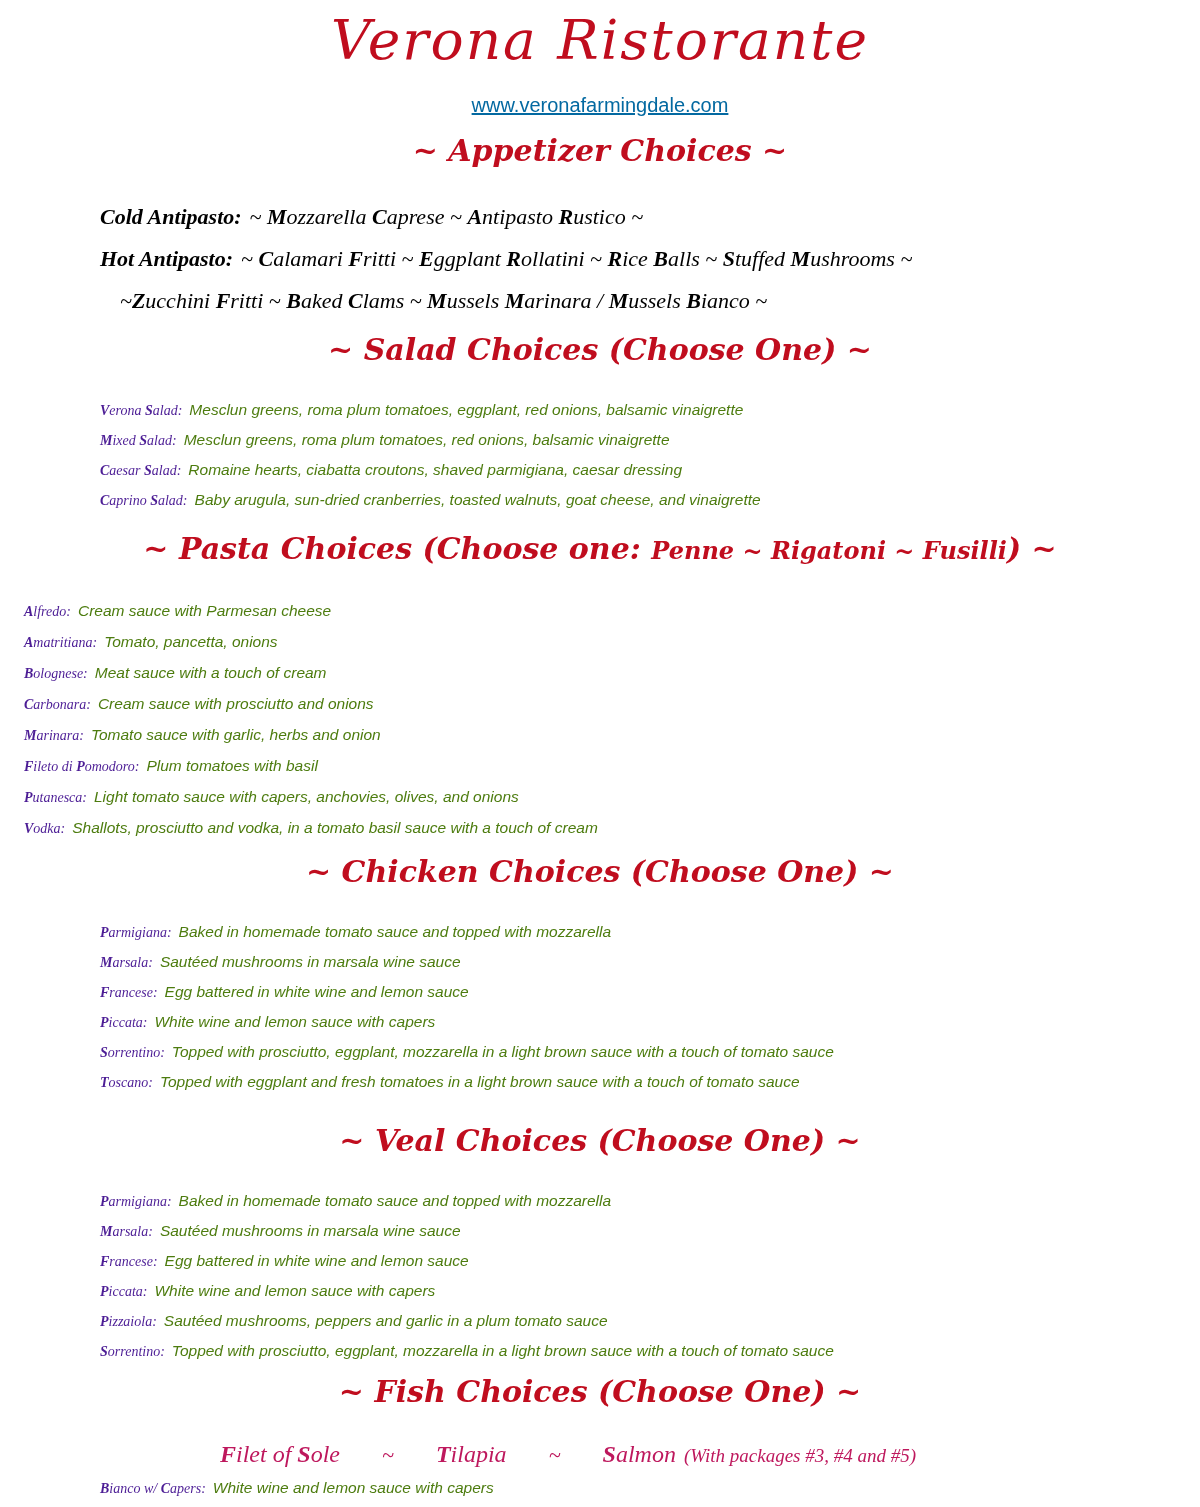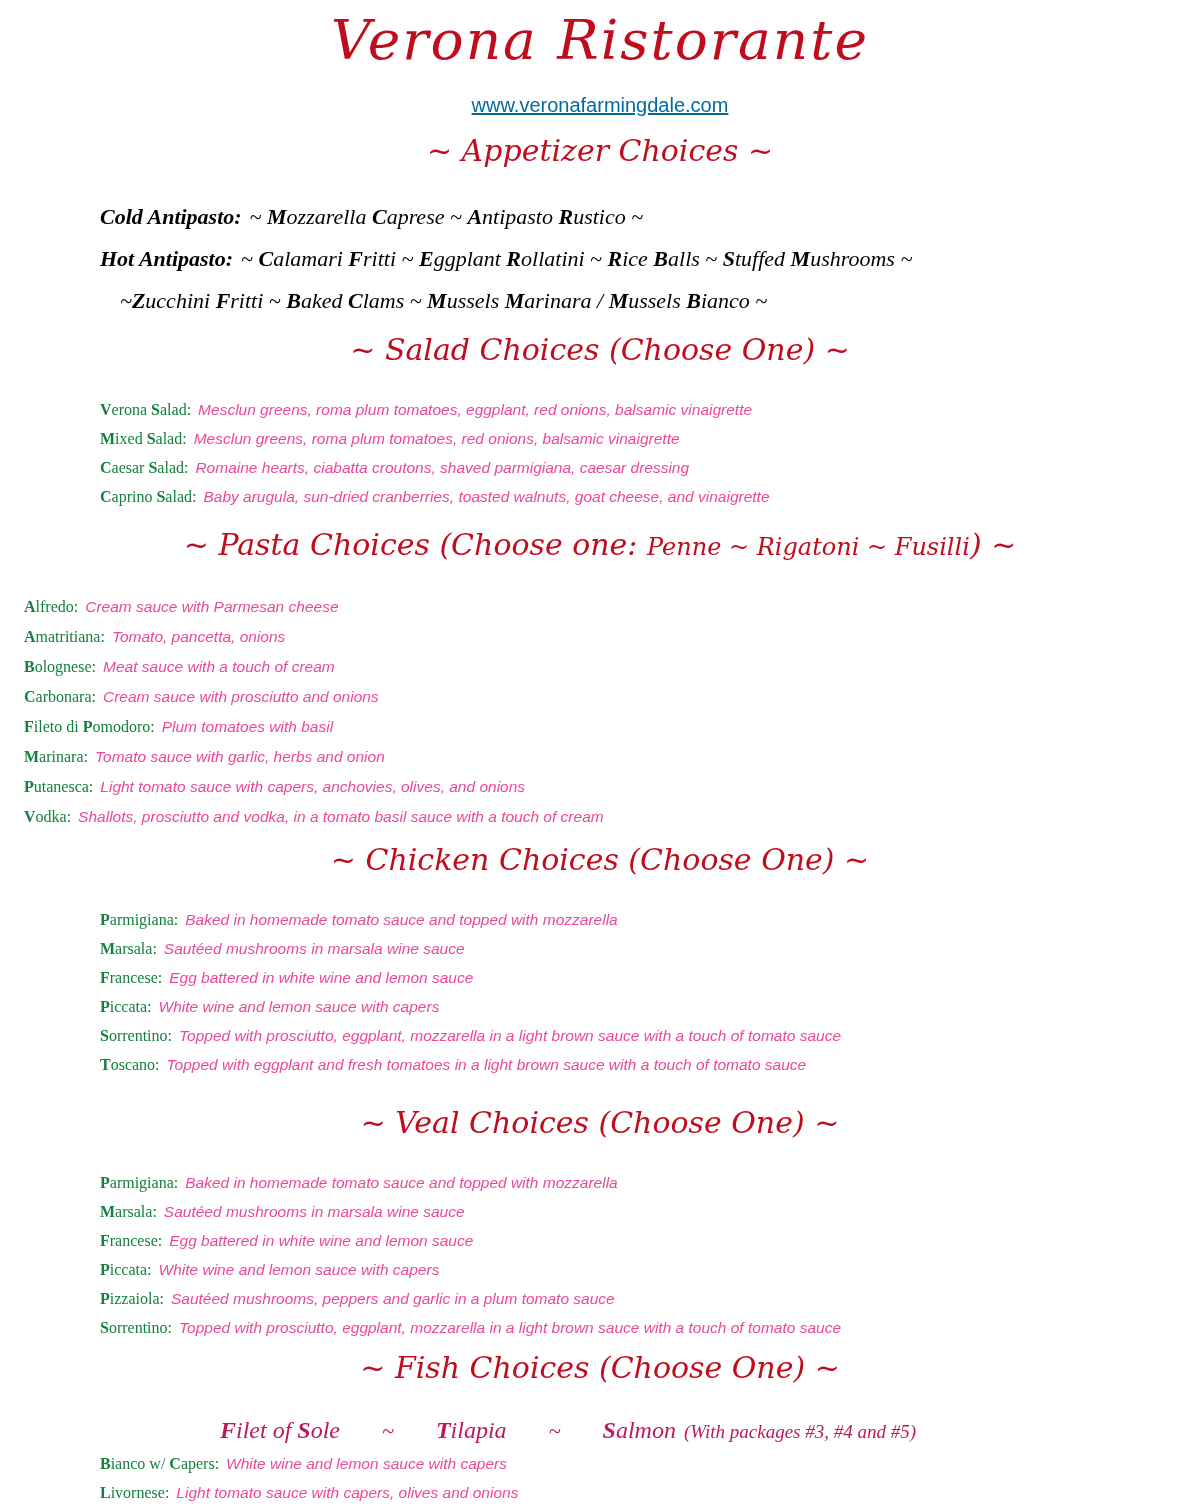--- a/index.html
+++ b/index.html
@@ -8,44 +8,44 @@
 
   
   .title{margin:6px 0 0;text-align:center;font-family:"DejaVu Serif",serif;font-style:italic;
          font-weight:400;font-size:55px;line-height:69px;color:#C00D1E;letter-spacing:2px;}
   .url-line{margin-top:16px;text-align:center;font-family:"Liberation Sans",sans-serif;
             font-size:20px;line-height:28px;}
   .url-line a{color:#0369a1;text-decoration:underline;cursor:pointer;}
 
   
   .sec-h{text-align:center;font-family:"DejaVu Serif",serif;font-style:italic;color:#C00D1E;
-         font-size:30px;line-height:40px;font-weight:400;}
+         font-size:30px;line-height:40px;font-weight:700;}
   .sec-h .sub{font-size:24px;}
   .h-app{margin-top:12px;}
   .h-salad{margin-top:8px;}
   .h-pasta{margin-top:14px;}
   .h-chicken{margin-top:8px;}
   .h-veal{}
   .h-fish{margin-top:6px;}
 
   
   .app-line{margin-left:100px;line-height:42px;font-style:italic;font-size:22px;}
   .app-line.indent{margin-left:120px;}
   .app-label{font-weight:700;margin-right:8px;}
 
   
   .group{margin-top:0;}
   .mi{margin-left:100px;line-height:29px;}
   .group-pasta .mi{line-height:30px;margin-left:24px;}
   .group-pasta{margin-top:8px;}
   .group-chicken{margin-top:6px;}
   .group-veal{margin-top:4px;}
-  .item-name{font-size:16px;color:#15803d;}
+  .item-name{font-style:italic;font-size:14px;color:#4c1d95;}
   .item-desc{font-family:"Liberation Sans",sans-serif;font-style:italic;font-size:15.5px;
-             color:#ec4899;margin-left:7px;}
+             color:#4d7c0f;margin-left:7px;}
 
   
   .capbold b{font-weight:700;}
 
   
   .fish-varieties{margin-left:220px;line-height:34px;font-style:italic;font-size:24px;color:#be185d;}
   .fish-sep{margin:0 42px;font-size:22px;}
   .fish-note{font-size:19px;margin-left:8px;}
 </style>
 </head>
@@ -82,22 +82,22 @@
     </div>
   </div>
 
   <div>
     <h2 class="sec-h h-pasta"><span>~ Pasta Choices (Choose one: </span><span class="sub">Penne ~ Rigatoni ~ Fusilli</span><span>) ~</span></h2>
     <div class="group group-pasta">
       <div class="mi"><span class="item-name capbold"><b>A</b>lfredo:</span><span class="item-desc">Cream sauce with Parmesan cheese</span></div>
       <div class="mi"><span class="item-name capbold"><b>A</b>matritiana:</span><span class="item-desc">Tomato, pancetta, onions</span></div>
       <div class="mi"><span class="item-name capbold"><b>B</b>olognese:</span><span class="item-desc">Meat sauce with a touch of cream</span></div>
       <div class="mi"><span class="item-name capbold"><b>C</b>arbonara:</span><span class="item-desc">Cream sauce with prosciutto and onions</span></div>
+      <div class="mi"><span class="item-name capbold"><b>M</b>arinara:</span><span class="item-desc">Tomato sauce with garlic, herbs and onion</span></div>
       <div class="mi"><span class="item-name capbold"><b>F</b>ileto di <b>P</b>omodoro:</span><span class="item-desc">Plum tomatoes with basil</span></div>
-      <div class="mi"><span class="item-name capbold"><b>M</b>arinara:</span><span class="item-desc">Tomato sauce with garlic, herbs and onion</span></div>
       <div class="mi"><span class="item-name capbold"><b>P</b>utanesca:</span><span class="item-desc">Light tomato sauce with capers, anchovies, olives, and onions</span></div>
       <div class="mi"><span class="item-name capbold"><b>V</b>odka:</span><span class="item-desc">Shallots, prosciutto and vodka, in a tomato basil sauce with a touch of cream</span></div>
     </div>
   </div>
 
   <div>
     <h2 class="sec-h h-chicken">~ Chicken Choices (Choose One) ~</h2>
     <div class="group group-chicken">
       <div class="mi"><span class="item-name capbold"><b>P</b>armigiana:</span><span class="item-desc">Baked in homemade tomato sauce and topped with mozzarella</span></div>
       <div class="mi"><span class="item-name capbold"><b>M</b>arsala:</span><span class="item-desc">Sautéed mushrooms in marsala wine sauce</span></div>

